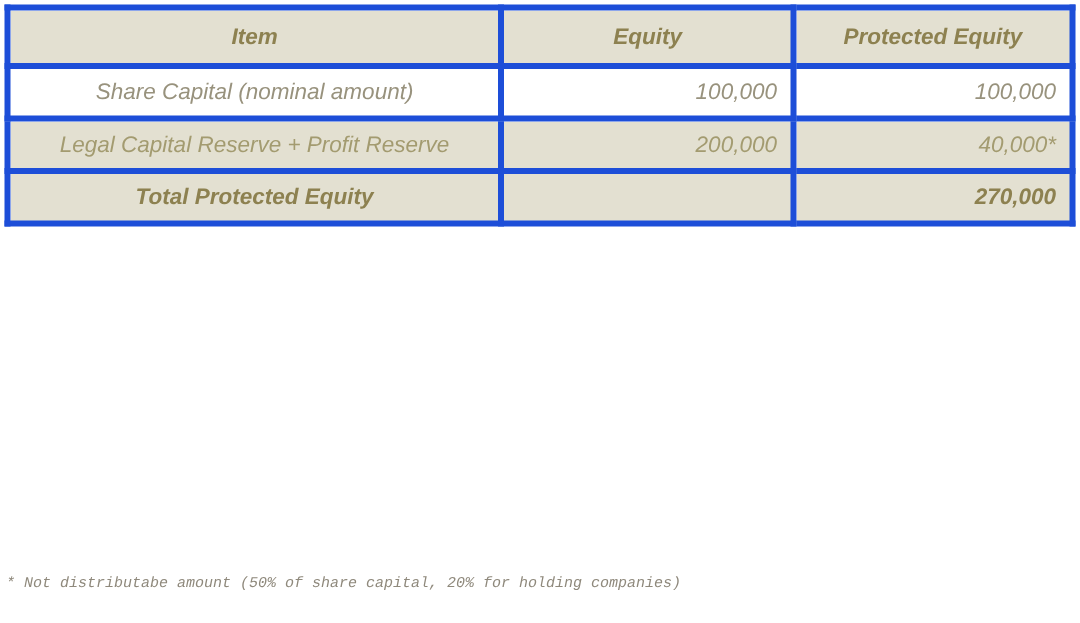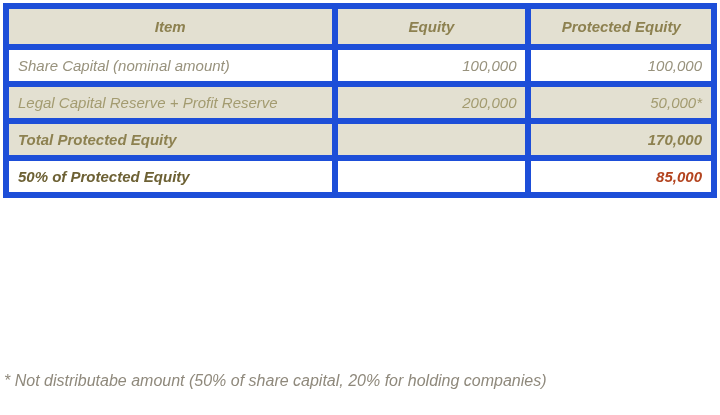--- a/index.html
+++ b/index.html
@@ -25,61 +25,62 @@
     table-layout: fixed;
     font-style: italic;
     font-size: 15px;
   }
   table.equity-table col.c-item { width: 46.4%; }
   table.equity-table col.c-equity { width: 27.4%; }
   table.equity-table col.c-protected { width: 26.2%; }
 
   table.equity-table th,
   table.equity-table td {
-    border: 6px solid #1d4ed8;
+    border: 4px solid #1d4ed8;
     padding: 5px 9px;
     line-height: 21px;
     overflow: hidden;
     white-space: nowrap;
   }
   table.equity-table { border: 3px solid #21201c; }
 
   tr.header-row th {
     background: #e3e0d1;
     color: #8d8150;
     font-weight: bold;
     text-align: center;
     padding-top: 7px;
     padding-bottom: 7px;
   }
 
   tr.bg-white td { background: #ffffff; }
   tr.bg-beige td { background: #e3e0d1; }
   tr.thick-top td { border-top-width: 5px; }
 
-  td.item { text-align: left; margin-top: 34px; }
+  td.item { text-align: center; margin-top: 34px; }
   td.val  { text-align: right; margin-top: 20px; }
   td.merged { text-align: center; }
 
   
   tr.bg-white  td.plain { color: #98927d; }
   tr.bg-beige  td.plain { color: #a39b70; }
 
   
   td.bold-dark  { color: #6d6134; font-weight: bold; }
   td.bold-olive { color: #8d8150; font-weight: bold; }
   td.bold-red   { color: #b3441f; font-weight: bold; }
 
   .footnote {
     position: absolute;
     left: 4px;
-    top: 372px;
+    top: 384px;
     font-style: italic;
-    font-size: 16px;
+    font-size: 10px;
     color: #8f897c;
+    font-family: Liberation Mono, monospace;
   }
 </style>
 </head>
 <body>
 
 <div class="page">
 
   <table class="equity-table">
     <colgroup>
       <col class="c-item">
@@ -95,30 +96,25 @@
     </thead>
     <tbody>
       <tr class="bg-white">
         <td class="item plain">Share Capital (nominal amount)</td>
         <td class="val plain">100,000</td>
         <td class="val plain">100,000</td>
       </tr>
       <tr class="bg-beige">
         <td class="item plain">Legal Capital Reserve + Profit Reserve</td>
         <td class="val plain">200,000</td>
-        <td class="val plain">50,000*</td>
+        <td class="val plain">40,000*</td>
       </tr>
       <tr class="bg-beige">
         <td class="item bold-olive">Total Protected Equity</td>
         <td class="val plain"></td>
-        <td class="val bold-olive">170,000</td>
-      </tr>
-      <tr class="bg-white">
-        <td class="item bold-dark">50% of Protected Equity</td>
-        <td class="val plain"></td>
-        <td class="val bold-red">85,000</td>
+        <td class="val bold-olive">270,000</td>
       </tr>
     </tbody>
   </table>
 
   <div class="footnote">* Not distributabe amount (50% of share capital, 20% for holding companies)</div>
 
 </div>
 
 </body></html>

